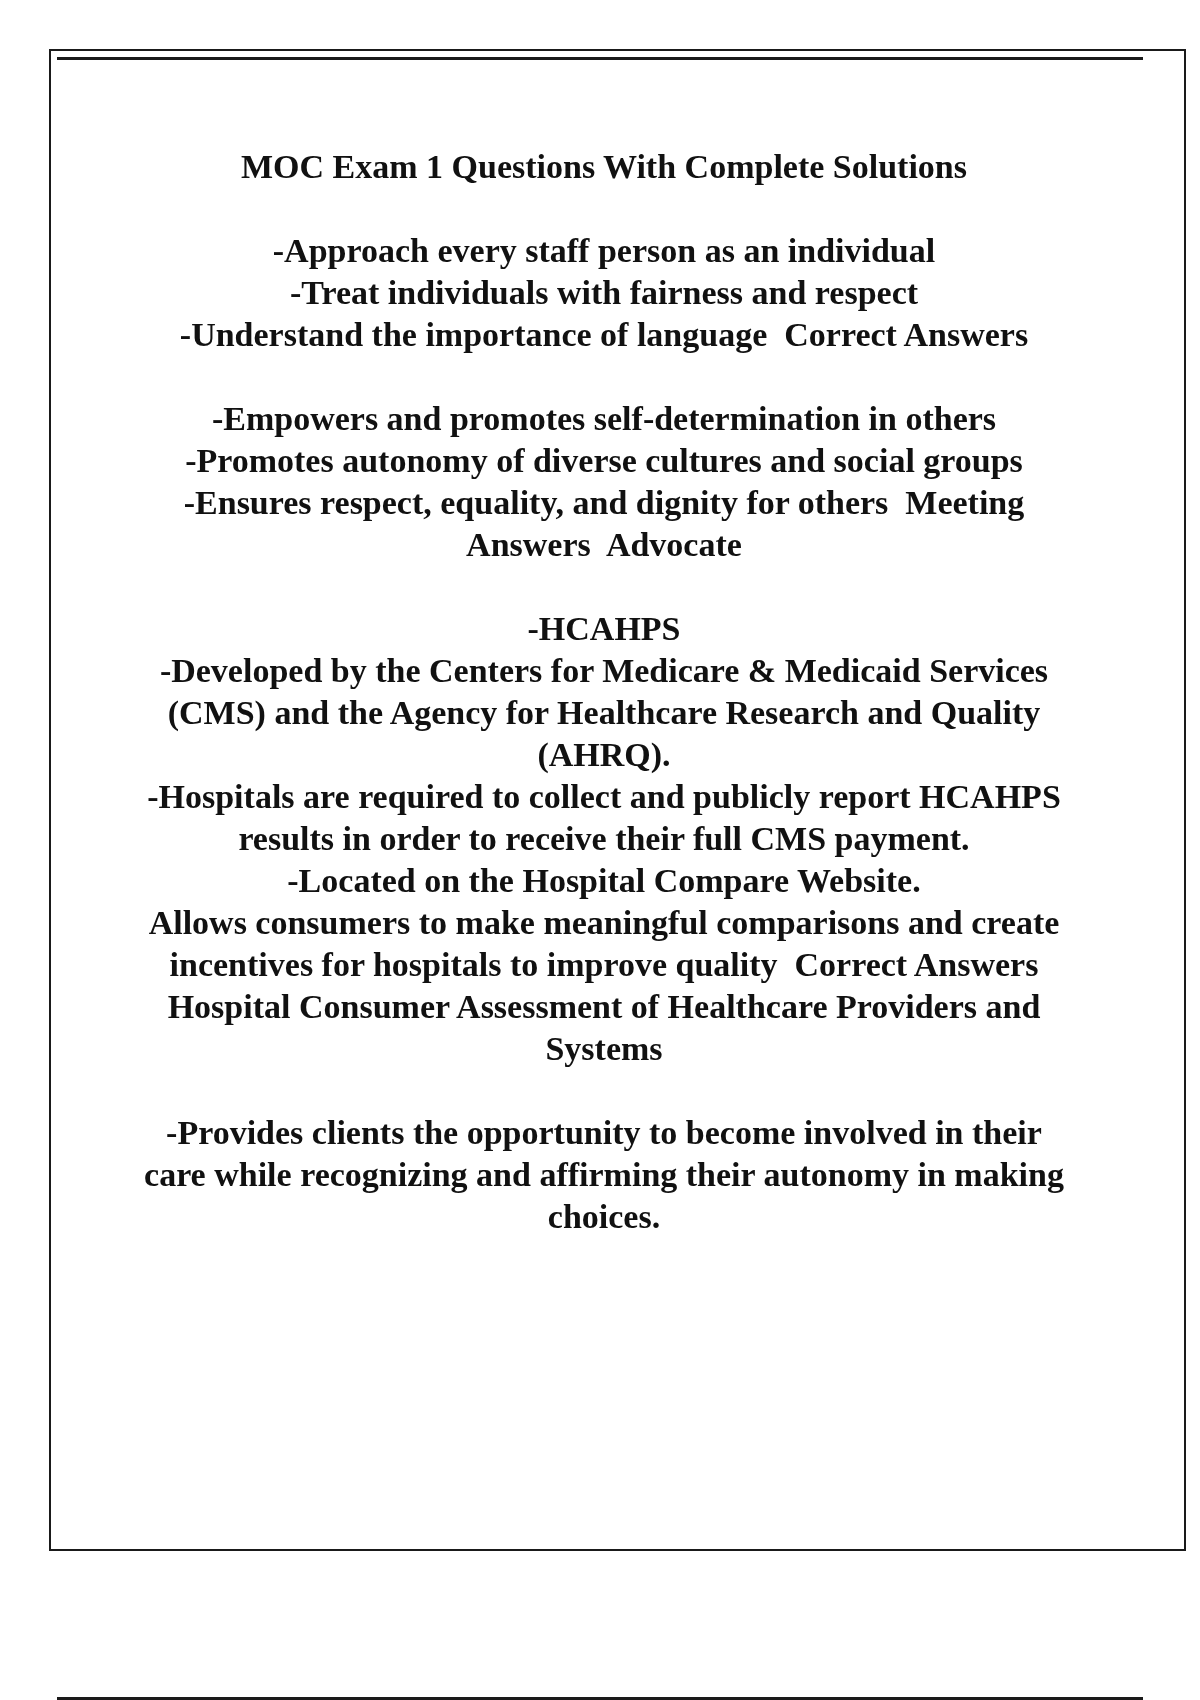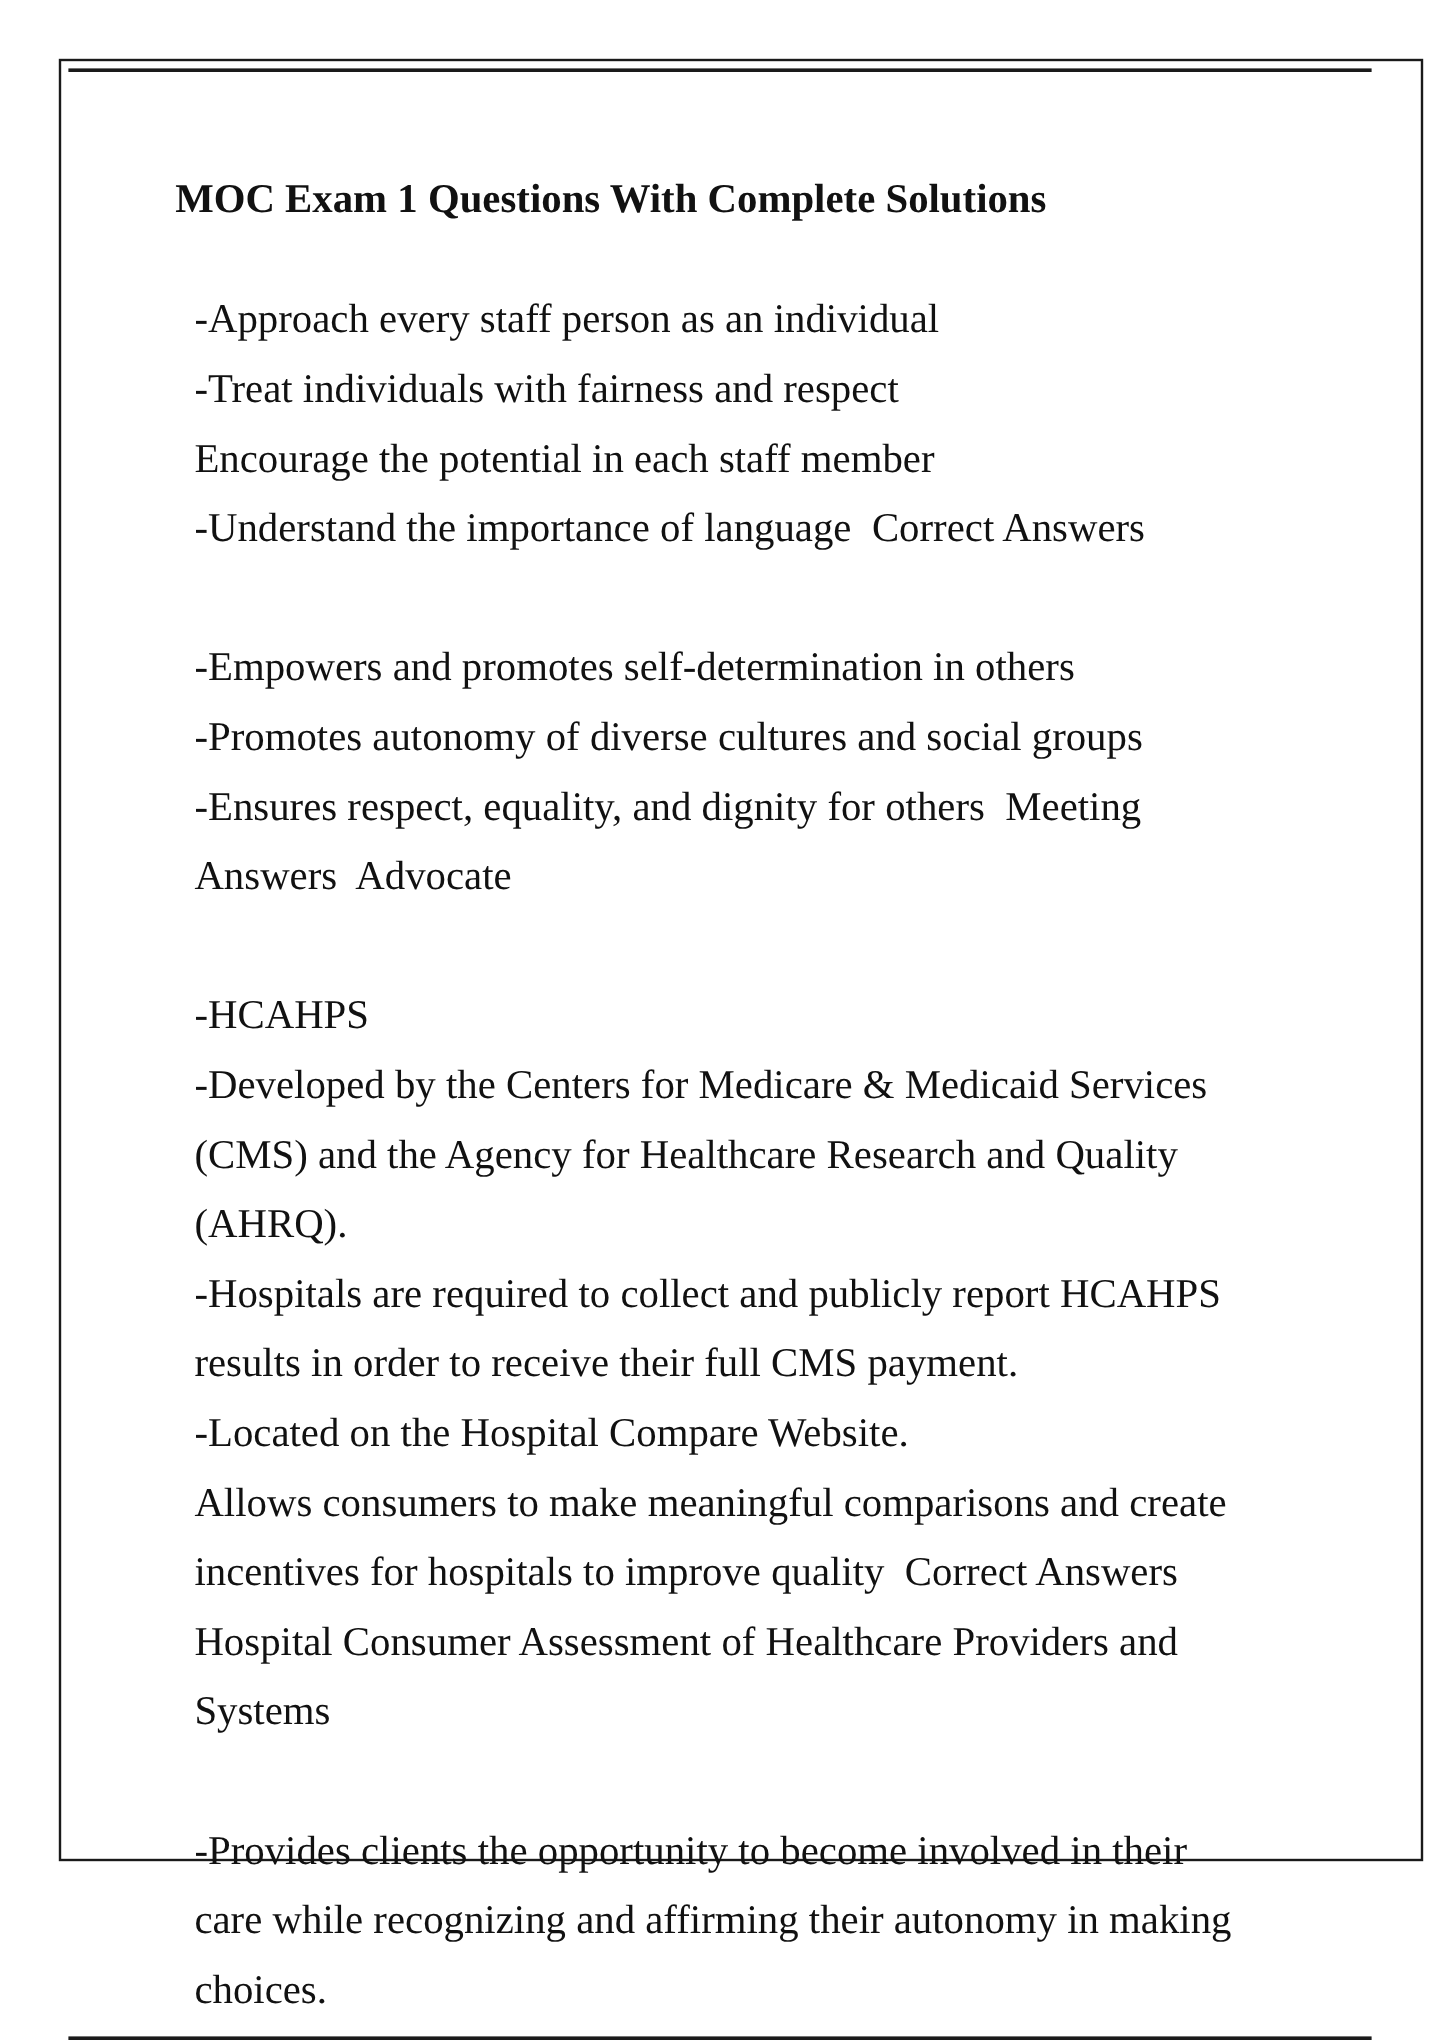--- a/index.html
+++ b/index.html
@@ -35,58 +35,59 @@
     .footer-rule {
       position: absolute;
       left: 57px;
       top: 1697px;
       width: 1086px;
       height: 3px;
       background: #1a1a1a;
     }
     .content {
       position: absolute;
-      left: 146px;
+      left: 134px;
       top: 146px;
       width: 940px;
+      text-align: center;
     }
     .title {
       font-weight: bold;
       font-size: 34px;
       line-height: 42px;
       height: 42px;
       white-space: nowrap;
       margin: 0;
     }
     .spacer {
       height: 42px;
     }
     .line {
       font-size: 34px;
       line-height: 42px;
       height: 42px;
       white-space: pre;
-      margin: 16px;
+      margin: 0;
+      font-weight: bold;
     }
   </style>
 </head>
 <body>
 
 <div class="page-frame"></div>
 <div class="header-rule"></div>
 <div class="footer-rule"></div>
 
 <div class="content">
   <h1 class="title">MOC Exam 1 Questions With Complete Solutions</h1>
   <div class="spacer"></div>
 
   <div class="para">
     <p class="line">-Approach every staff person as an individual</p>
     <p class="line">-Treat individuals with fairness and respect</p>
-    <p class="line">Encourage the potential in each staff member</p>
     <p class="line">-Understand the importance of language  Correct Answers</p>
   </div>
   <div class="spacer"></div>
 
   <div class="para">
     <p class="line">-Empowers and promotes self-determination in others</p>
     <p class="line">-Promotes autonomy of diverse cultures and social groups</p>
     <p class="line">-Ensures respect, equality, and dignity for others  Meeting</p>
     <p class="line">Answers  Advocate</p>
   </div>

